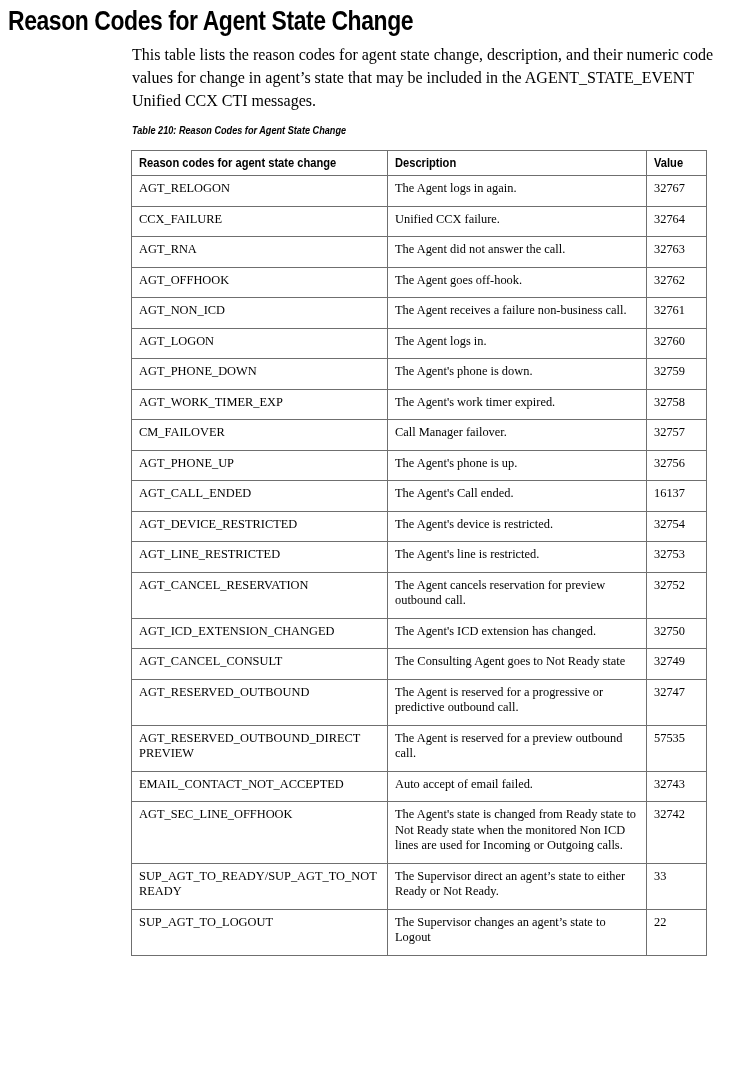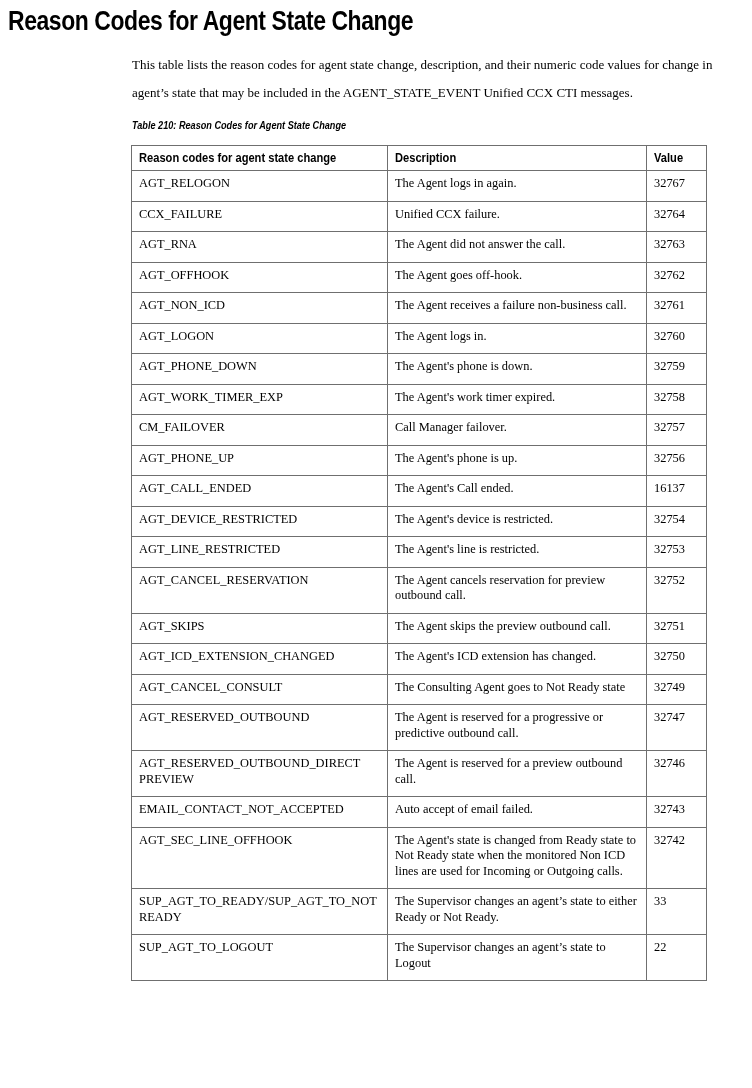--- a/index.html
+++ b/index.html
@@ -24,25 +24,25 @@
     font-weight: bold;
     font-size: 27px;
     line-height: 31px;
     letter-spacing: -0.5px;
     white-space: nowrap;
     display: inline-block;
     transform: scaleX(0.85);
     transform-origin: 0 50%;
   }
   p.intro {
-    margin: 14px 28px 0 132px;
+    margin: 6px 28px 0 132px;
     width: 584px;
     font-family: "Liberation Serif", serif;
-    font-size: 13px;
-    line-height: 28px;
+    font-size: 16px;
+    line-height: 23px;
   }
   .table-caption {
     margin: 12px 0 0 132px;
     font-family: "Liberation Sans", sans-serif;
     font-weight: bold;
     font-style: italic;
     font-size: 10.5px;
     display: inline-block;
     transform: scaleX(0.87);
     transform-origin: 0 50%;
@@ -177,57 +177,52 @@
           <td>AGT_LINE_RESTRICTED</td>
           <td>The Agent's line is restricted.</td>
           <td>32753</td>
         </tr>
         <tr>
           <td>AGT_CANCEL_RESERVATION</td>
           <td>The Agent cancels reservation for preview outbound call.</td>
           <td>32752</td>
         </tr>
         <tr>
-          <td>AGT_SKIPS</td>
-          <td>The Agent skips the preview outbound call.</td>
-          <td>32751</td>
-        </tr>
-        <tr>
           <td>AGT_ICD_EXTENSION_CHANGED</td>
           <td>The Agent's ICD extension has changed.</td>
           <td>32750</td>
         </tr>
         <tr>
           <td>AGT_CANCEL_CONSULT</td>
           <td>The Consulting Agent goes to Not Ready state</td>
           <td>32749</td>
         </tr>
         <tr>
           <td>AGT_RESERVED_OUTBOUND</td>
           <td>The Agent is reserved for a progressive or predictive outbound call.</td>
           <td>32747</td>
         </tr>
         <tr>
           <td>AGT_RESERVED_OUTBOUND_DIRECT PREVIEW</td>
           <td>The Agent is reserved for a preview outbound call.</td>
-          <td>32746</td>
+          <td>57535</td>
         </tr>
         <tr>
           <td>EMAIL_CONTACT_NOT_ACCEPTED</td>
           <td>Auto accept of email failed.</td>
           <td>32743</td>
         </tr>
         <tr>
           <td>AGT_SEC_LINE_OFFHOOK</td>
           <td>The Agent's state is changed from Ready state to Not Ready state when the monitored Non ICD lines are used for Incoming or Outgoing calls.</td>
           <td>32742</td>
         </tr>
         <tr>
           <td>SUP_AGT_TO_READY/SUP_AGT_TO_NOT READY</td>
-          <td>The Supervisor changes an agent’s state to either Ready or Not Ready.</td>
+          <td>The Supervisor direct an agent’s state to either Ready or Not Ready.</td>
           <td>33</td>
         </tr>
         <tr>
           <td>SUP_AGT_TO_LOGOUT</td>
           <td>The Supervisor changes an agent’s state to Logout</td>
           <td>22</td>
         </tr>
       </tbody>
   </table>
 

